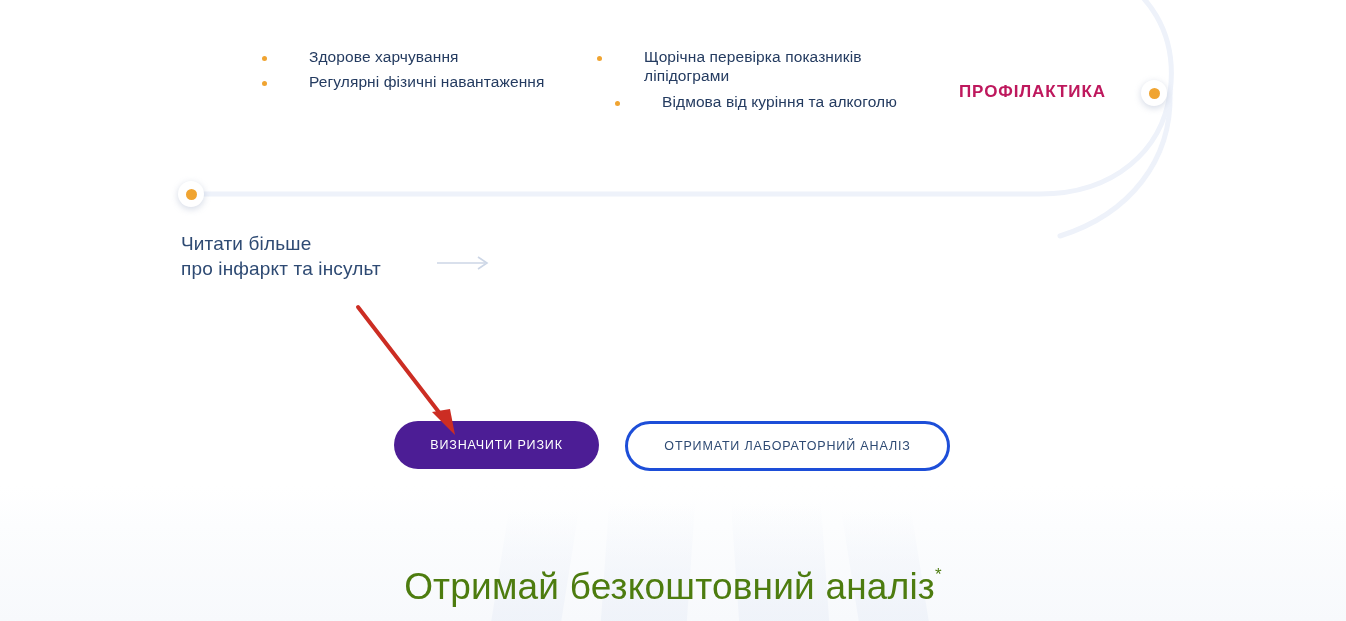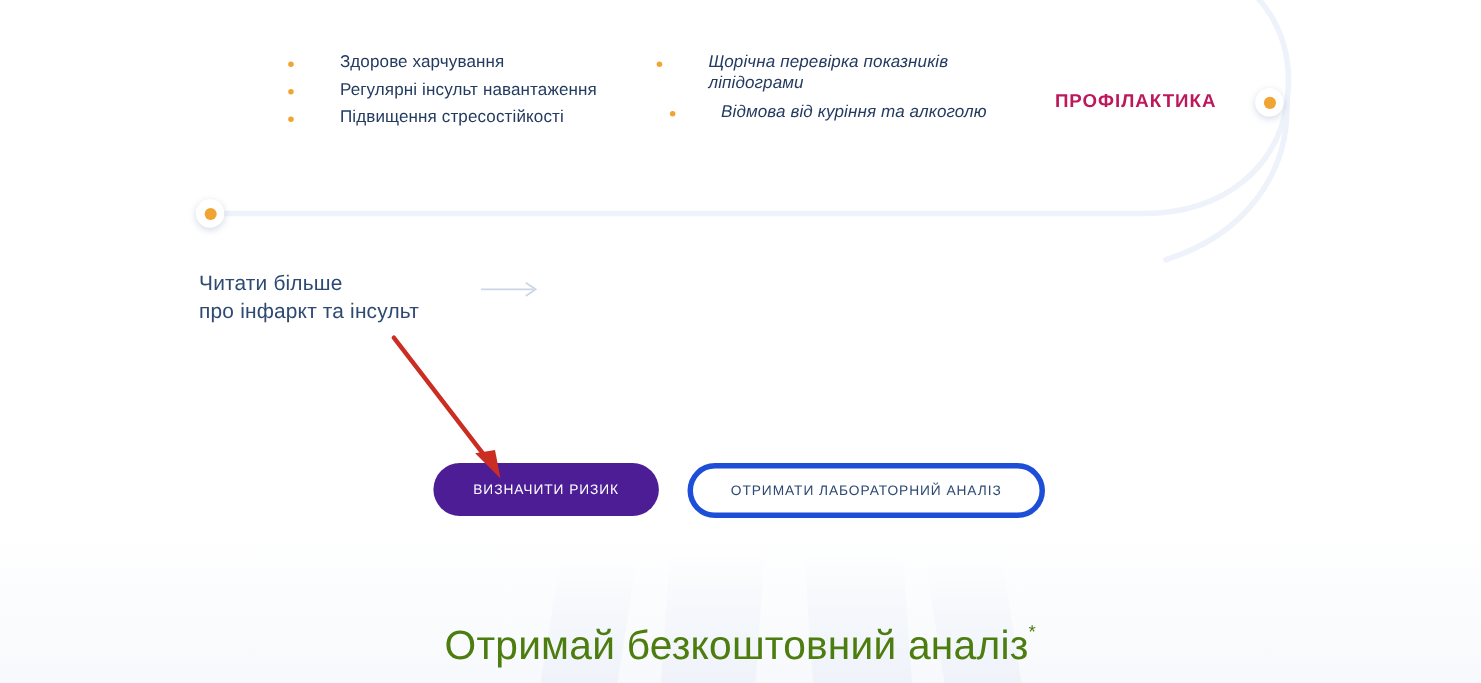--- a/index.html
+++ b/index.html
@@ -49,38 +49,38 @@
     margin-left:30px;
   }
 
   .profilaktika{
     position:absolute;left:959px;top:82px;
     color:#be185d;font-weight:bold;font-size:17px;letter-spacing:.9px;
     white-space:nowrap;
   }
 
   
-  .readmore{position:absolute;left:181px;top:246px;}
+  .readmore{position:absolute;left:181px;top:231px;}
   .readmore .rm-text{
     color:#2e4a73;font-size:19px;line-height:25px;white-space:pre-line;
     letter-spacing:.15px;
   }
   .rm-arrow{position:absolute;left:437px;top:252px;}
 
   
   .btn-primary{
     position:absolute;left:394px;top:421px;width:205px;height:48px;
     background:#4c1d95;border-radius:26px;border:none;
     color:#ffffff;font-size:12.5px;letter-spacing:.85px;
     display:flex;align-items:center;justify-content:center;cursor:pointer;
     font-family:"Liberation Sans", sans-serif;
   }
   .btn-secondary{
     position:absolute;left:625px;top:421px;width:325px;height:50px;
-    background:#ffffff;border:5px solid #1d4ed8;border-radius:26px;
+    background:#ffffff;border:3px solid #1d4ed8;border-radius:26px;
     color:#2e4a73;font-size:12.5px;letter-spacing:.85px;
     display:flex;align-items:center;justify-content:center;cursor:pointer;
     font-family:"Liberation Sans", sans-serif;
   }
 
   
   .bottom-heading{
     position:absolute;left:0;right:0;top:566px;text-align:center;
     color:#4d7c0f;font-size:37px;letter-spacing:.2px;white-space:nowrap;
   }
@@ -114,29 +114,25 @@
 
   <div class="profilaktika">ПРОФІЛАКТИКА</div>
 
   <div class="col" style="left:262px;top:47px;width:300px;">
     <div class="bullet-row">
       <span class="bdot"></span>
       <span class="btxt">Здорове харчування</span>
     </div>
     <div class="bullet-row">
       <span class="bdot"></span>
-      <span class="btxt">Регулярні інсульт навантаження</span>
-    </div>
-    <div class="bullet-row">
-      <span class="bdot"></span>
-      <span class="btxt">Підвищення стресостійкості</span>
+      <span class="btxt">Регулярні фізичні навантаження</span>
     </div>
   </div>
 
-  <div class="col" style="left:597px;top:47px;width:300px;font-style:italic;">
+  <div class="col" style="left:597px;top:47px;width:300px;">
     <div class="bullet-row">
       <span class="bdot"></span>
       <span class="btxt" style="max-width:250px;">Щорічна перевірка показників ліпідограми</span>
     </div>
     <div class="bullet-row" style="margin-top:7px;justify-content:flex-end;">
       <span class="bdot"></span>
       <span class="btxt">Відмова від куріння та алкоголю</span>
     </div>
   </div>
 

